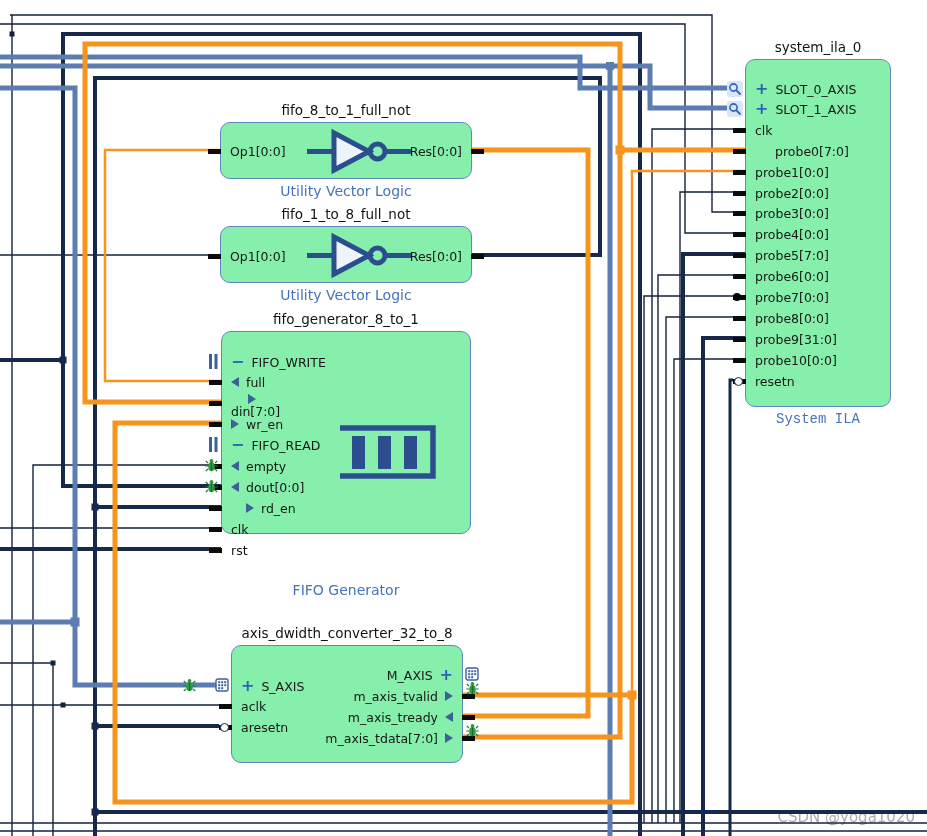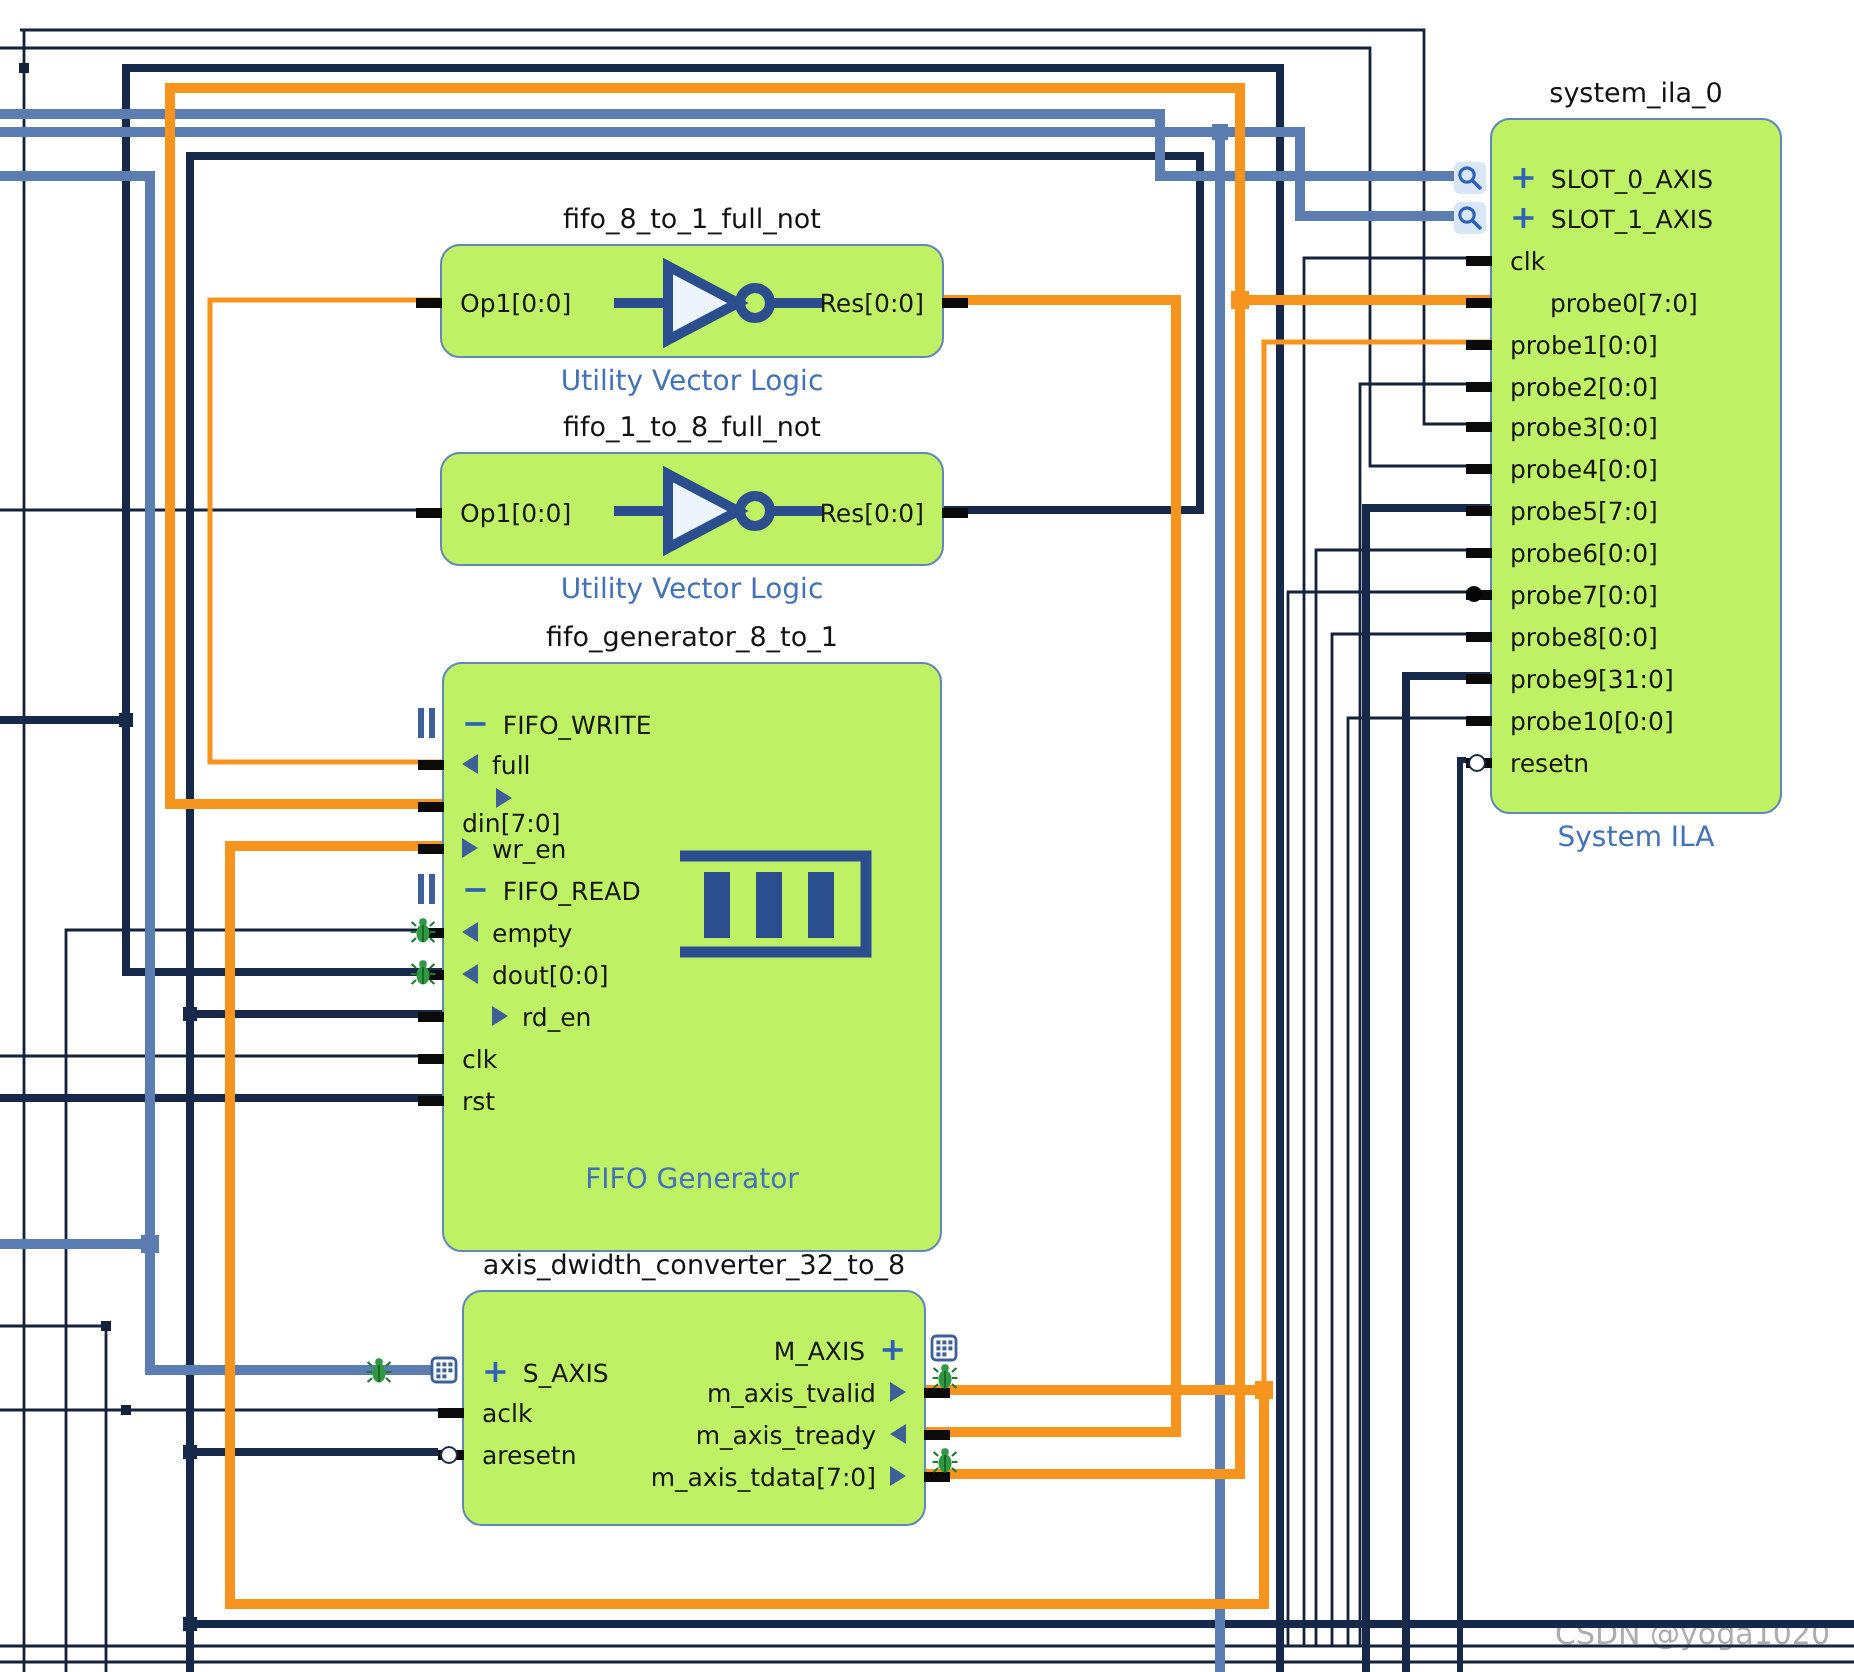--- a/index.html
+++ b/index.html
@@ -1,20 +1,20 @@
 <!DOCTYPE html>
 <html><head>
 <meta charset="utf-8">
 <style>
   html,body{margin:0;padding:0}
   body{width:927px;height:836px;position:relative;background:#ffffff;overflow:hidden;
        font-family:"DejaVu Sans","Liberation Sans",sans-serif}
   #wires{position:absolute;left:0;top:0;z-index:1}
   #blocks{position:absolute;left:0;top:0;width:927px;height:836px;z-index:2}
-  .block{position:absolute;background:#bef264;border:1.3px solid #6186BC;border-radius:10px;box-sizing:border-box}
+  .block{position:absolute;background:#86efac;border:1.3px solid #6186BC;border-radius:10px;box-sizing:border-box}
   .btitle{position:absolute;left:50%;top:-21px;transform:translateX(-50%);font-size:13.5px;color:#121212;white-space:nowrap}
   .bfooter{position:absolute;left:50%;transform:translateX(-50%);font-size:14px;color:#4472B9;white-space:nowrap}
   .prow{position:absolute;height:18px;font-size:12.5px;color:#161616;white-space:nowrap;display:flex;align-items:center}
   .prow.L{left:0;padding-left:9px}
   .prow.R{right:0;padding-right:9px;justify-content:flex-end}
   .stub{position:absolute;width:13px;height:5px;background:#0b0b0b;top:6.5px}
   .bubble{position:absolute;width:7px;height:7px;border:1.7px solid #17294A;border-radius:50%;background:#fff;top:4.5px}
   .dotpin{position:absolute;width:8px;height:8px;border-radius:50%;background:#050505;top:5px}
   .tri-r{width:0;height:0;border-left:8px solid #3D6099;border-top:5px solid transparent;border-bottom:5px solid transparent;margin-right:7px}
   .tri-l{width:0;height:0;border-right:8px solid #3D6099;border-top:5px solid transparent;border-bottom:5px solid transparent;margin-right:7px}
@@ -136,21 +136,21 @@
       </div>
       <svg class="gicon" width="252" height="57" viewBox="0 0 252 57">
         <g stroke="#2B4F8E" stroke-width="5" fill="none">
           <line x1="86" y1="28.5" x2="113" y2="28.5"></line>
           <polygon points="113,10 113,47 148,28.5" fill="#EEF4FC"></polygon>
           <circle cx="156.5" cy="28.5" r="7.5"></circle>
           <line x1="164.5" y1="28.5" x2="190" y2="28.5"></line>
         </g>
       </svg>
     </div>
-    <div class="block" style="left: 221px; top: 331px; width: 250px; height: 295px;">
+    <div class="block" style="left: 221px; top: 331px; width: 250px; height: 203px;">
       <div class="btitle">fifo_generator_8_to_1</div>
       <div class="bfooter" style="top: 250px;">FIFO Generator</div>
       <div class="prow L" style="top: 21px;">
         <span class="exticon" style="left: -14px; top: 0px;"><svg width="11" height="17" viewBox="0 0 11 17">
             <rect x="1" y="1" width="3" height="15" fill="#3D6099"></rect>
             <rect x="6.5" y="1" width="3" height="15" fill="#3D6099"></rect>
           </svg></span>
         <span class="xpd">−</span>
         <span>FIFO_WRITE</span>
       </div>
@@ -295,21 +295,21 @@
             <circle cx="6.5" cy="3" r="1.9" fill="#2E9940"></circle>
             <ellipse cx="6.5" cy="8.6" rx="3.3" ry="4.6" fill="#2E9940"></ellipse>
             <line x1="6.5" y1="4.5" x2="6.5" y2="13" stroke="#145C25" stroke-width="0.8"></line>
           </svg></span>
         <span>m_axis_tdata[7:0]</span>
         <span class="tri-r"></span>
       </div>
     </div>
     <div class="block" style="left: 745px; top: 59px; width: 146px; height: 348px;">
       <div class="btitle">system_ila_0</div>
-      <div class="bfooter" style="top: 351px;">System ILA</div>
+      <div class="bfooter" style="top: 351px; font-family: Liberation Mono, monospace;">System ILA</div>
       <div class="prow L" style="top: 20px;">
         <span class="exticon" style="left: -19px; top: 1px;"><svg width="16" height="16" viewBox="0 0 16 16">
             <rect width="16" height="16" rx="3" fill="#D9E6F8"></rect>
             <circle cx="6.5" cy="6.5" r="3.6" fill="none" stroke="#2E62B8" stroke-width="1.6"></circle>
             <line x1="9.2" y1="9.2" x2="13.5" y2="13.5" stroke="#2E62B8" stroke-width="1.8"></line>
           </svg></span>
         <span class="xpd">+</span>
         <span>SLOT_0_AXIS</span>
       </div>
       <div class="prow L" style="top: 40px;">

